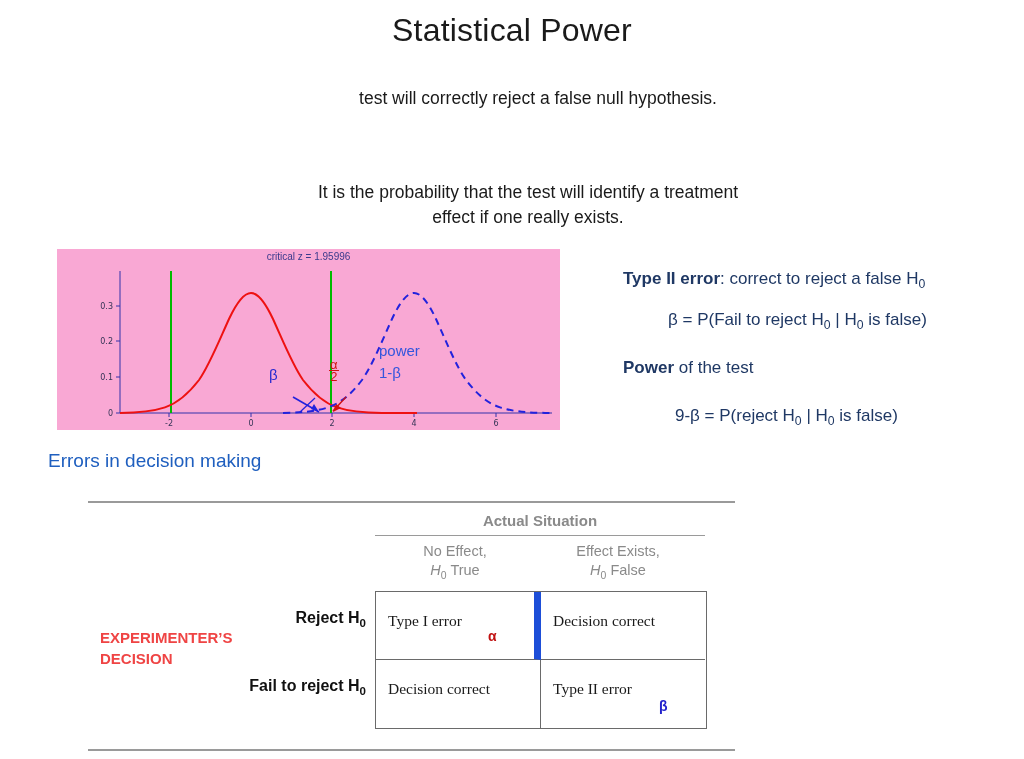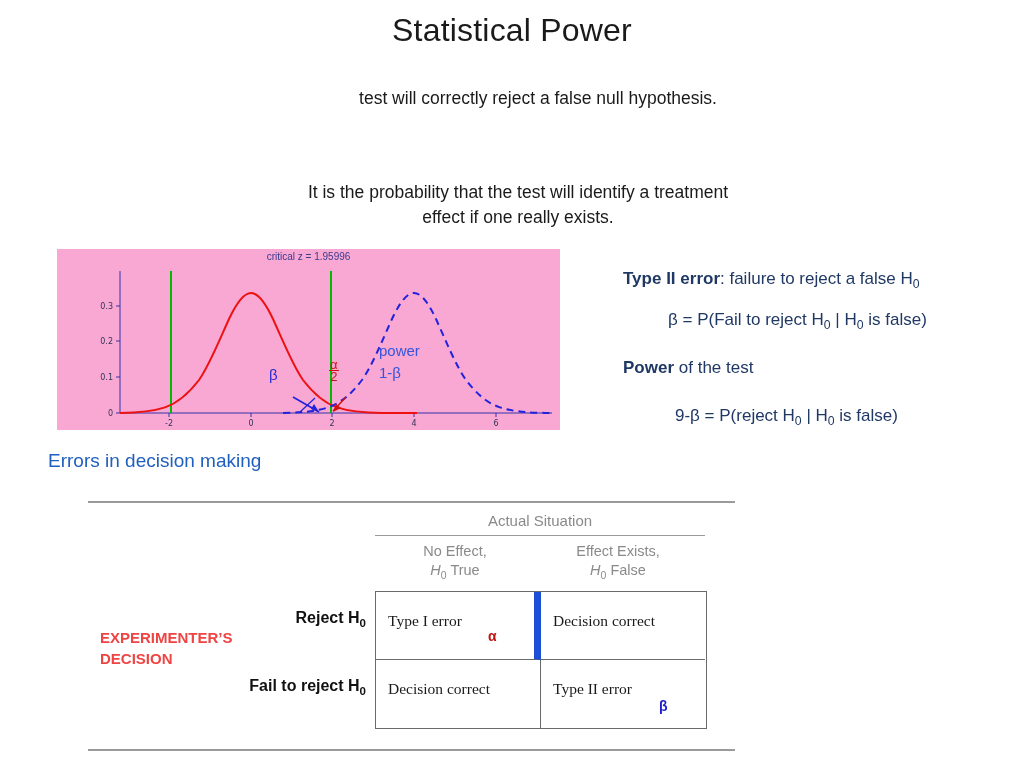--- a/index.html
+++ b/index.html
@@ -32,21 +32,21 @@
     letter-spacing: 0.2px;
   }
   .para {
     position: absolute;
     font-size: 17.5px;
     line-height: 25px;
     color: #1a1a1a;
     text-align: center;
   }
   #para1 { top: 86px; left: 218px; width: 640px; }
-  #para2 { top: 180px; left: 208px; width: 620px; }
+  #para2 { top: 180px; left: 218px; width: 620px; }
   .para .l2 { display: block; }
 
   
   #chart-figure {
     position: absolute;
     left: 57px;
     top: 249px;
     width: 503px;
     height: 181px;
     background: #f9a8d4;
@@ -114,21 +114,21 @@
     height: 256px;
   }
   #dt-toprule {
     position: absolute; left: 0; top: 0; width: 647px; height: 2px; background: #9a9a9a;
   }
   #dt-bottomrule {
     position: absolute; left: 0; top: 248px; width: 647px; height: 2px; background: #9a9a9a;
   }
   #dt-actual {
     position: absolute; left: 287px; top: 11px; width: 330px;
-    text-align: center; font-size: 15px; color: #8a8a8a;
+    text-align: center; font-size: 15px; color: #8a8a8a; font-weight: bold;
   }
   #dt-midrule {
     position: absolute; left: 287px; top: 34px; width: 330px; height: 1px; background: #9a9a9a;
   }
   .dt-colhead {
     position: absolute; top: 41px; width: 160px; text-align: center;
     font-size: 14.5px; color: #8a8a8a; line-height: 19px;
   }
   #dt-col1 { left: 287px; }
   #dt-col2 { left: 450px; }
@@ -256,21 +256,21 @@
     <div class="chart-label" id="lbl-power">power</div>
     <div class="chart-label" id="lbl-1minusbeta">1-β</div>
     <div class="chart-label" id="lbl-beta">β</div>
     <div class="chart-label" id="lbl-alpha2">
       <span class="frac-top">α</span>
       <span class="frac-bot">2</span>
     </div>
   </div>
 
   <div class="rblock" id="r1">
-    <b>Type II error</b><span>: failure to reject a false H</span><sub>0</sub>
+    <b>Type II error</b><span>: correct to reject a false H</span><sub>0</sub>
   </div>
 
   <div class="rblock" id="r2">
     <span>β = P(Fail to reject H</span><sub>0</sub><span> | H</span><sub>0</sub><span> is false)</span>
   </div>
 
   <div class="rblock" id="r3">
     <b>Power</b><span> of the test</span>
   </div>
 

